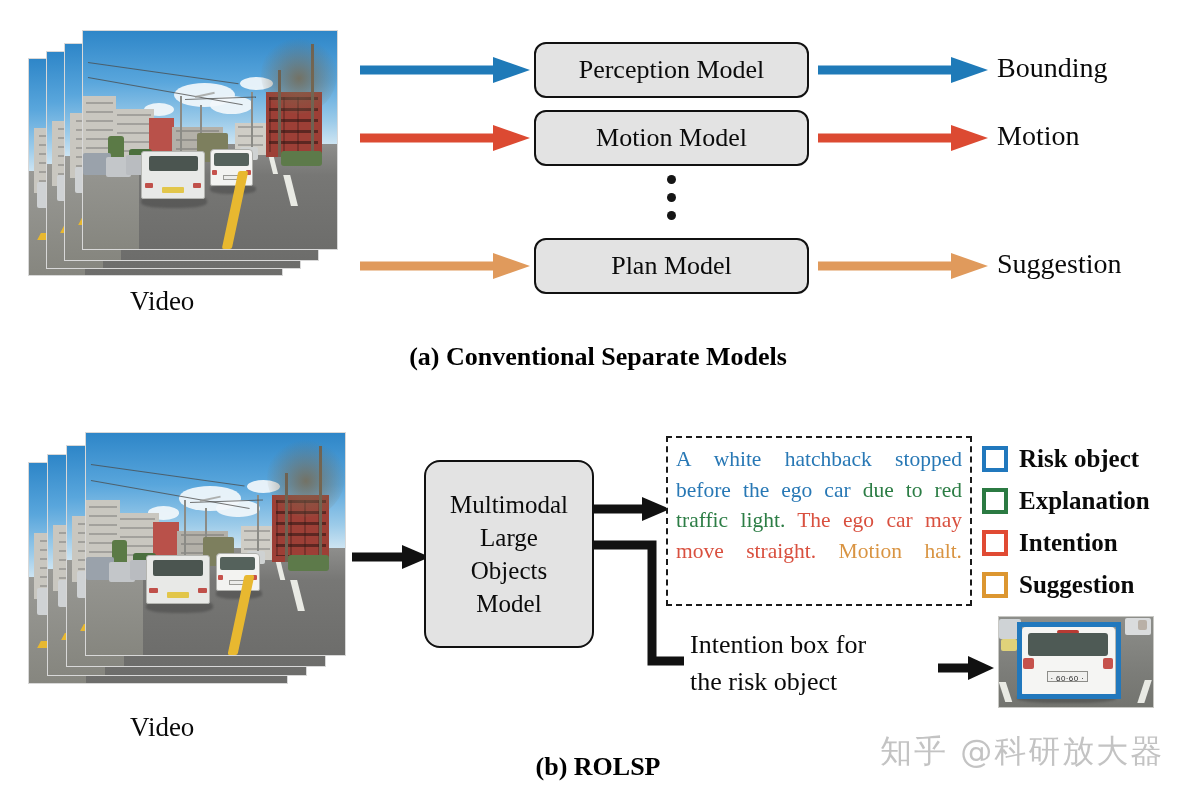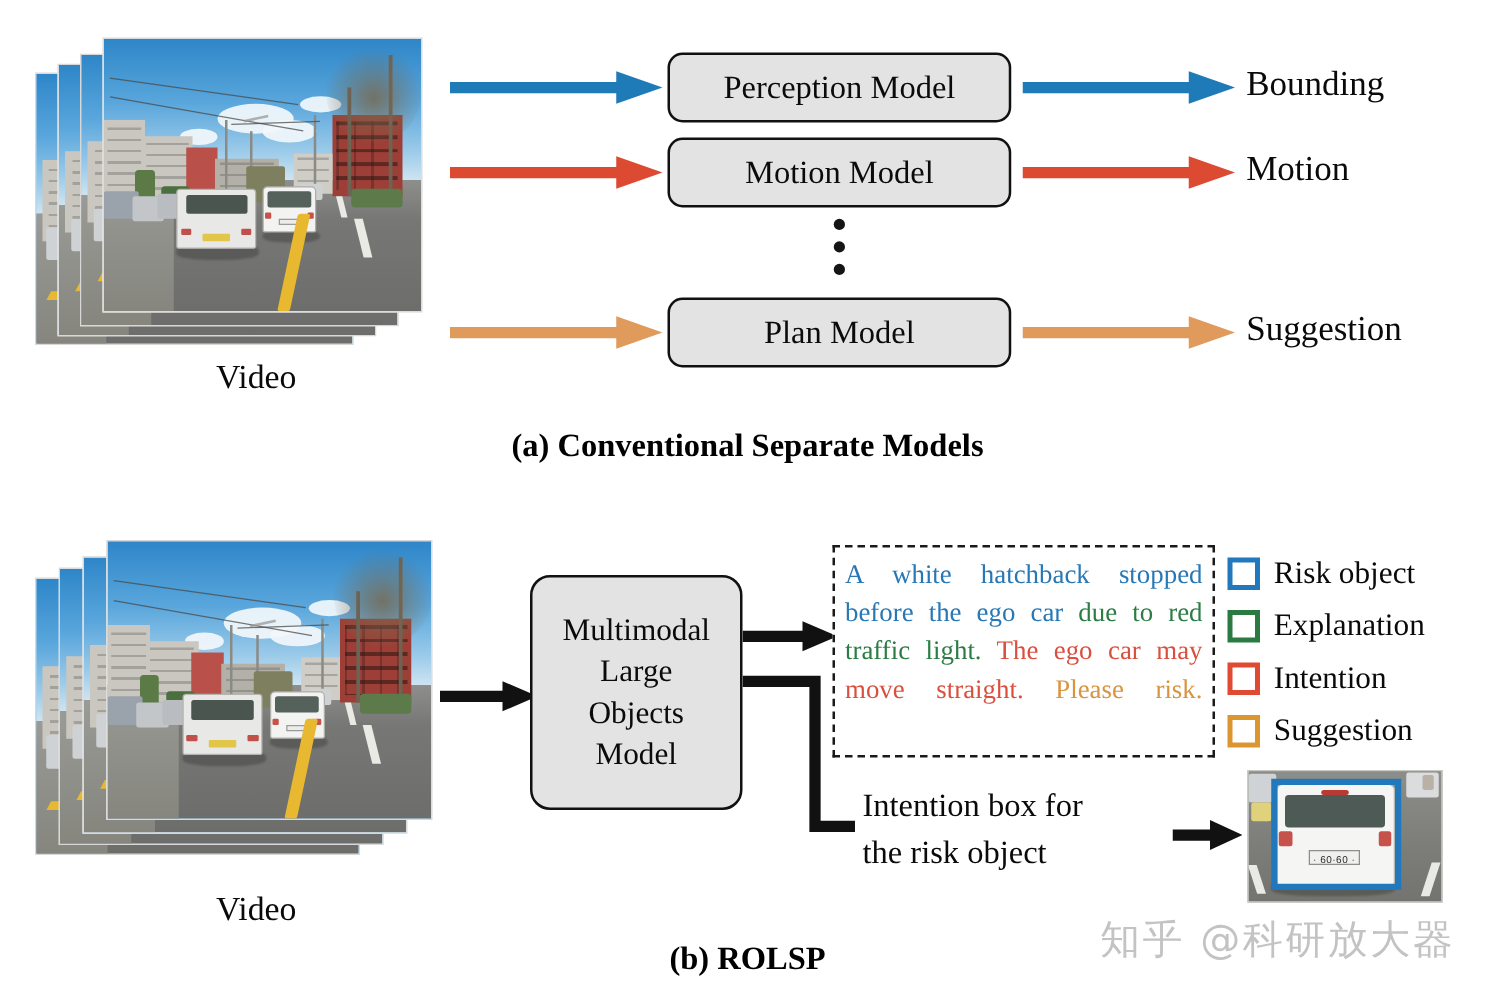--- a/index.html
+++ b/index.html
@@ -185,21 +185,21 @@
   }
 
   
   .label {
     position: absolute;
     color: #0a0a0a;
     white-space: nowrap;
   }
   .video-label {
     font-size: 27px;
-    text-align: center;
+    text-align: left;
   }
   .caption {
     position: absolute;
     font-weight: bold;
     font-size: 26px;
     color: #000;
     white-space: nowrap;
     text-align: center;
   }
 
@@ -260,20 +260,21 @@
   .seg-risk { color: #2878b5; }
   .seg-expl { color: #2c7d45; }
   .seg-inte { color: #d9503f; }
   .seg-sugg { color: #d99442; }
 
   
   .legend {
     position: absolute;
     display: flex;
     flex-direction: column;
+    font-weight: bold;
   }
   .legend-row {
     display: flex;
     align-items: center;
     height: 42px;
   }
   .legend-swatch {
     width: 26px; height: 26px;
     border: 4px solid #000;
     box-sizing: border-box;
@@ -641,21 +642,21 @@
   </div>
 
   <div class="arrow" style="left:594px; top:535px; width:96px; height:135px;">
     <svg width="96" height="135" viewBox="0 0 96 135">
       <path d="M0,10 L58,10 L58,126 L90,126" stroke="#111" stroke-width="9" fill="none" stroke-linejoin="miter"></path>
     </svg>
   </div>
 
   <div class="out-panel" style="left:666px; top:436px; width:306px; height:170px;">
     <div class="out-line">
-      <span class="seg-risk">A white hatchback stopped before the ego car </span><span class="seg-expl">due to red traffic light. </span><span class="seg-inte">The ego car may move straight. </span><span class="seg-sugg">Please risk.</span>
+      <span class="seg-risk">A white hatchback stopped before the ego car </span><span class="seg-expl">due to red traffic light. </span><span class="seg-inte">The ego car may move straight. </span><span class="seg-sugg">Motion halt.</span>
     </div>
   </div>
 
   <div class="legend" style="left:982px; top:438px;">
     <div class="legend-row">
       <div class="legend-swatch" style="border-color:#2178bd;"></div>
       <div class="legend-text">Risk object</div>
     </div>
     <div class="legend-row">
       <div class="legend-swatch" style="border-color:#2b7a42;"></div>
@@ -674,21 +675,21 @@
   <div class="label" style="left:690px; top:630px; font-size:26px;">Intention box for</div>
   <div class="label" style="left:690px; top:667px; font-size:26px;">the risk object</div>
 
   <div class="arrow" style="left:938px; top:655px; width:56px; height:26px;">
     <svg width="56" height="26" viewBox="0 0 56 26">
       <line x1="0" y1="13" x2="36" y2="13" stroke="#111" stroke-width="9"></line>
       <polygon points="30,1 56,13 30,25" fill="#111"></polygon>
     </svg>
   </div>
 
-  <div class="bbox-crop" style="left:998px; top:616px; width:156px; height:106px;">
+  <div class="bbox-crop" style="left:998px; top:616px; width:156px; height:92px;">
     <div class="crop-road"></div>
     <div class="crop-bg-car" style="left:0%; top:2%; width:14%; height:22%; background:#cfd3d6;"></div>
     <div class="crop-bg-car" style="left:1%; top:24%; width:11%; height:14%; background:#e0d27a;"></div>
     <div class="crop-bg-car" style="right:1%; top:1%; width:17%; height:19%; background:#dadcdd;"></div>
     <div class="crop-bg-car" style="right:4%; top:3%; width:6%; height:11%; background:#b9b0a6;"></div>
     <div class="white-line" style="left:2%; bottom:6%; width:7px; height:22%; transform:skewX(18deg);"></div>
     <div class="white-line" style="right:3%; bottom:4%; width:7px; height:26%; transform:skewX(-18deg);"></div>
 
     <div class="shadow" style="left:12%; bottom:4%; width:64%; height:12%;"></div>
     <div class="crop-car" style="left:14%; top:10%; width:62%; height:78%;">

